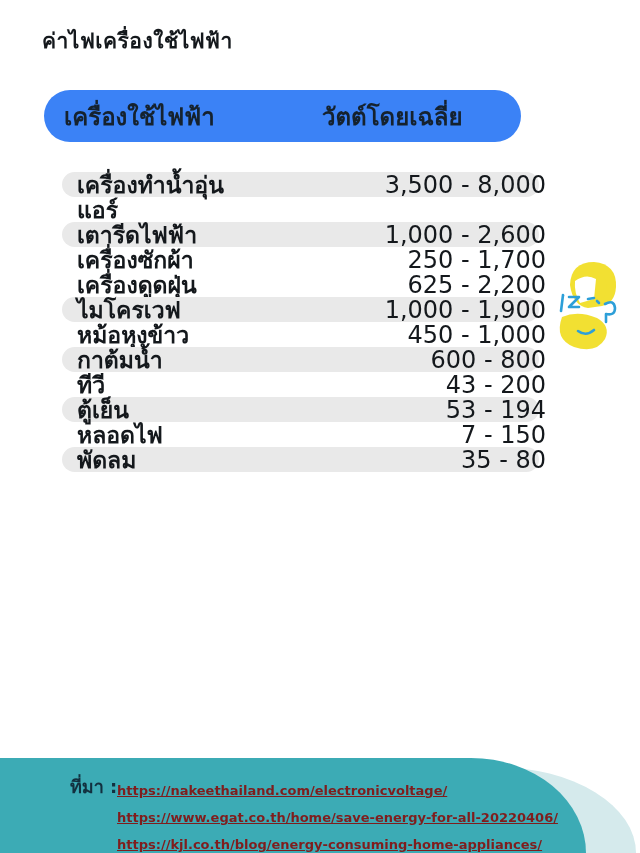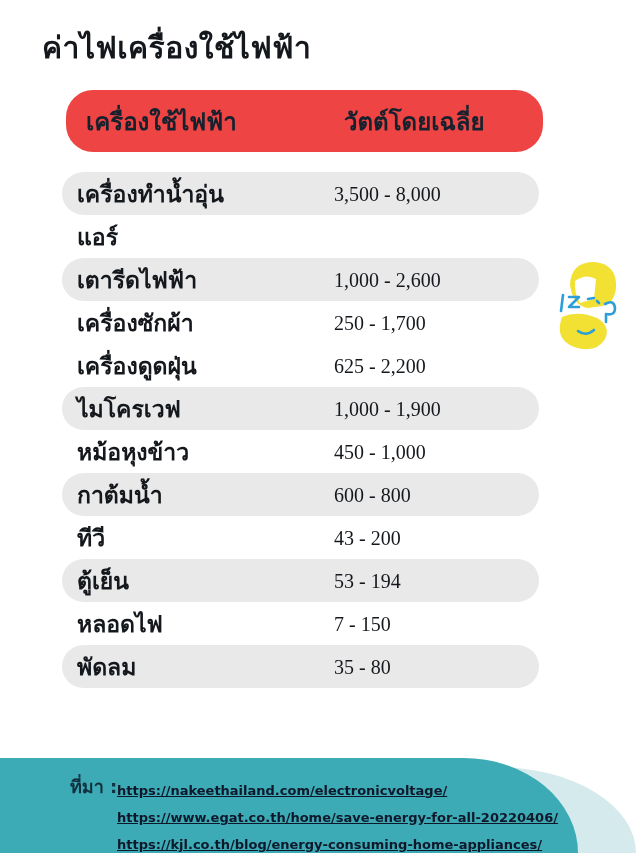--- a/index.html
+++ b/index.html
@@ -3,61 +3,61 @@
 <meta charset="utf-8">
 <style>
   html, body { margin: 0; padding: 0; background: #ffffff; }
   body { font-family: "DejaVu Sans", "Liberation Sans", sans-serif; }
   .page {
     position: relative; width: 640px; height: 853px;
     background: #ffffff; overflow: hidden;
   }
   .title {
     position: absolute; left: 42px; top: 24px; margin: 0;
-    font-size: 30px; font-weight: bold; color: #14181c; letter-spacing: 0.5px;
+    font-size: 21px; font-weight: bold; color: #14181c; letter-spacing: 0.5px;
   }
   .header-pill {
-    position: absolute; left: 66px; top: 90px; width: 477px; height: 62px;
-    background: #ef4444; border-radius: 27px;
+    position: absolute; left: 44px; top: 90px; width: 477px; height: 52px;
+    background: #3b82f6; border-radius: 27px;
   }
   .header-appliance {
     position: absolute; left: 20px; top: 50%; transform: translateY(-50%);
     font-size: 24px; font-weight: bold; color: #15222e; white-space: nowrap;
   }
   .header-watts {
     position: absolute; left: 278px; width: 200px; top: 50%; transform: translateY(-50%);
     text-align: left; font-size: 24px; font-weight: bold; color: #15222e; white-space: nowrap;
   }
   .rows { position: absolute; left: 62px; top: 172px; width: 477px; }
-  .row { position: relative; height: 43px; font-family: Liberation Serif, serif; }
+  .row { position: relative; height: 25px; }
   .row.gray { background: #e9e9e9; border-radius: 22px; }
   .row-name {
     position: absolute; left: 15px; top: 50%; transform: translateY(-50%);
     font-size: 23px; font-weight: bold; color: #14181c; white-space: nowrap;
   }
   .row-watts {
-    position: absolute; left: 272px; width: 220px; top: 50%; transform: translateY(-50%);
-    text-align: left; font-size: 20px; font-weight: 500; color: #14181c; white-space: nowrap;
+    position: absolute; left: 264px; width: 220px; top: 50%; transform: translateY(-50%);
+    text-align: right; font-size: 24px; font-weight: 500; color: #14181c; white-space: nowrap;
   }
   .doodle { position: absolute; left: 550px; top: 255px; }
   .footer-light {
     position: absolute; left: 36px; top: 767px; width: 600px; height: 86px;
     background: #d5eaec; border-top-right-radius: 140px 86px;
   }
   .footer-dark {
     position: absolute; left: 0; top: 758px; width: 578px; height: 95px;
-    background: #3cabb5; border-top-right-radius: 115px 95px;
+    background: #3cabb5; border-top-right-radius: 115px 95px; padding-left: 8px;
   }
   .source-label {
     position: absolute; left: 70px; top: 14px;
     font-size: 18px; font-weight: bold; color: #12303f; white-space: nowrap;
   }
   .links { position: absolute; left: 117px; top: 19px; display: flex; flex-direction: column; }
   .link {
-    font-size: 13px; font-weight: bold; color: #0f172a;
+    font-size: 13px; font-weight: bold; color: #7f1d1d;
     text-decoration: underline; line-height: 27px; white-space: nowrap; cursor: pointer;
   }
 </style>
 </head>
 <body>
 
 <div class="page">
 
   <h1 class="title">ค่าไฟเครื่องใช้ไฟฟ้า</h1>
 

